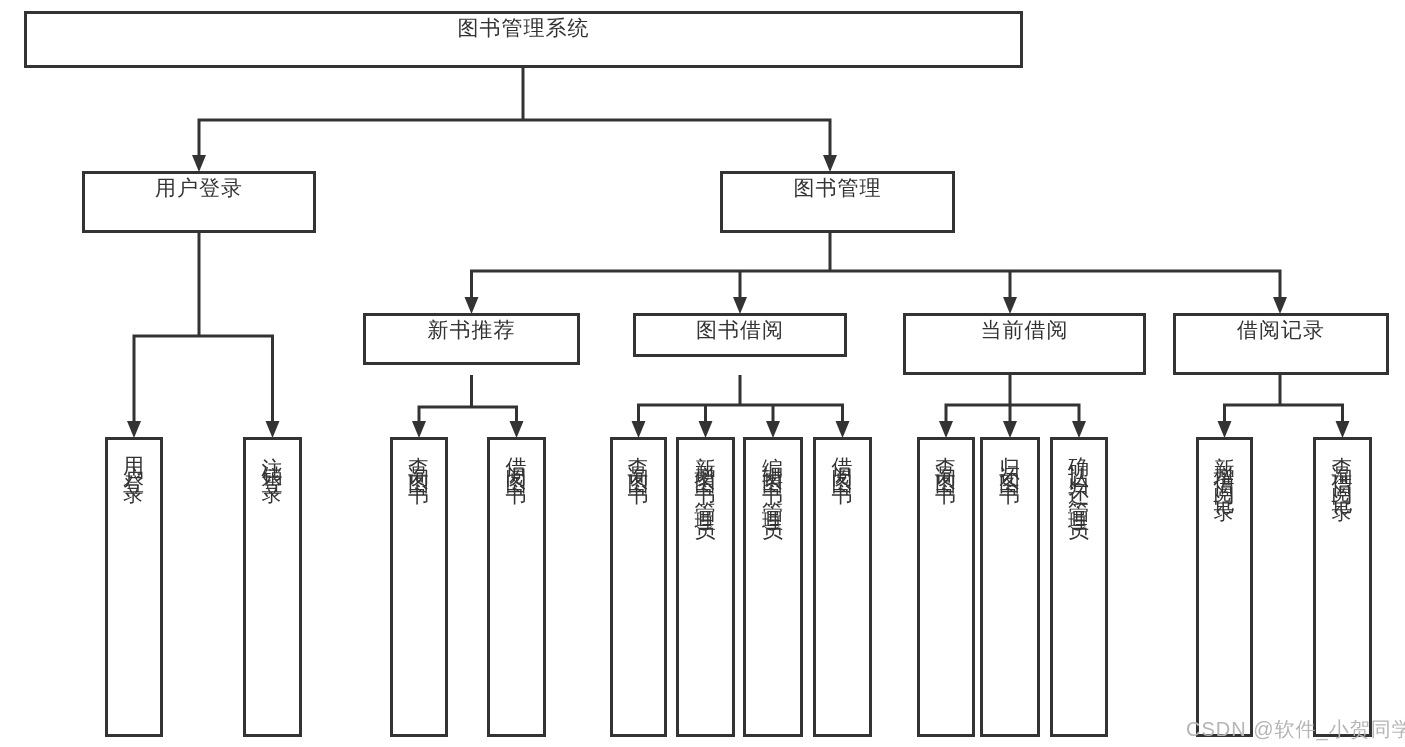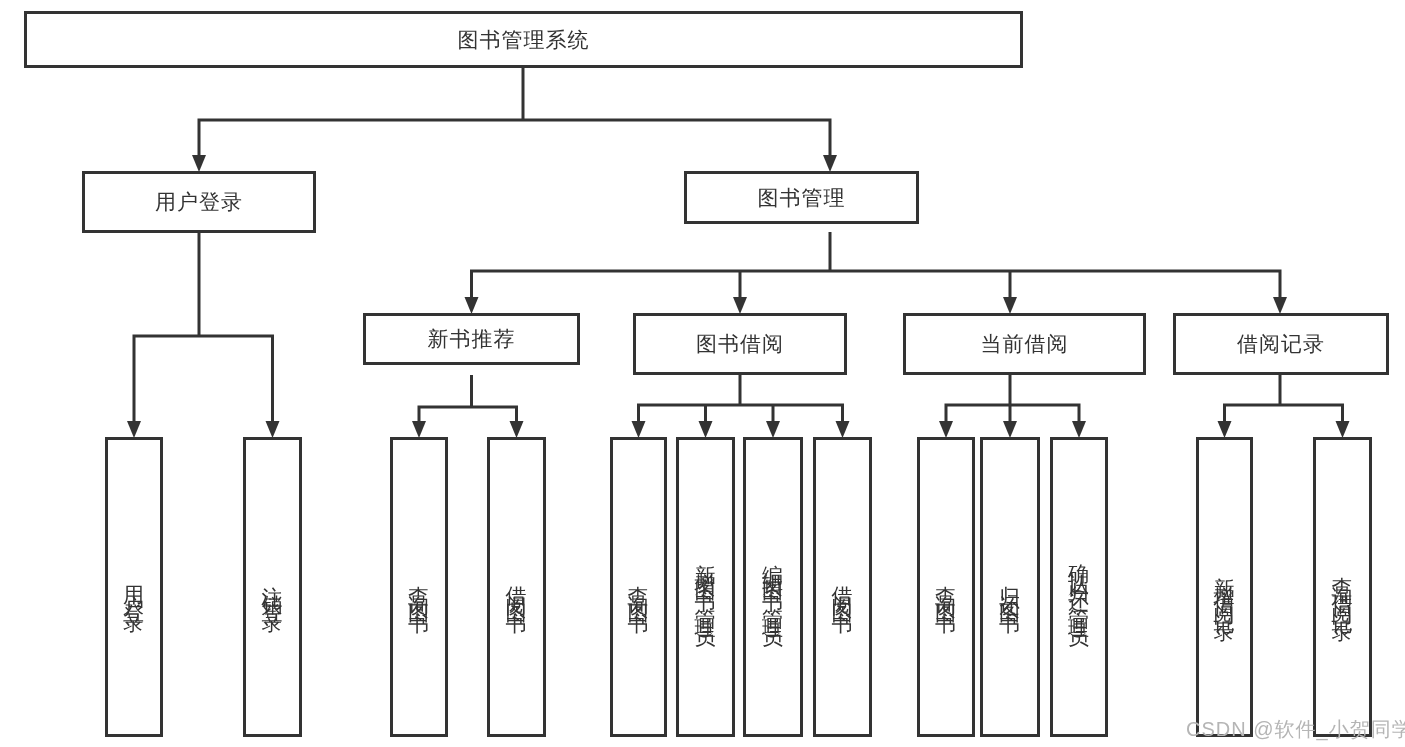--- a/index.html
+++ b/index.html
@@ -8,21 +8,21 @@
     background:var(--background,#fff);
     font-family:"Liberation Sans","DejaVu Sans",sans-serif;
   }
   .lines{position:absolute;left:0;top:0;z-index:0;}
   .lines path.l{fill:none;stroke:var(--line,#333);stroke-width:3;}
   .lines path.a{fill:var(--line,#333);stroke:none;}
   .box{
     position:absolute;box-sizing:border-box;z-index:1;
     background:var(--box-fill,#fff);
     border:3px solid var(--box-border,#333);
-    display:flex;align-items:center;justify-content:center;
+    display:flex;justify-content:center;
     color:var(--text,#333);
   }
   .box .label{font-size:21px;letter-spacing:1px;white-space:nowrap;}
   .box.v .label{
     writing-mode:vertical-rl;text-orientation:mixed;
     font-size:21px;letter-spacing:9px;line-height:1;
   }
   .watermark{
     position:absolute;z-index:5;left:1186px;top:716px;
     font-size:20px;letter-spacing:1px;white-space:nowrap;
@@ -96,28 +96,28 @@
     </g>
   </svg>
 
   <div class="box h" style="left:24px;top:11px;width:999px;height:57px">
     <span class="label">图书管理系统</span>
   </div>
 
   <div class="box h" style="left:82px;top:171px;width:234px;height:62px">
     <span class="label">用户登录</span>
   </div>
-  <div class="box h" style="left:684px;top:171px;width:235px;height:53px">
+  <div class="box h" style="left:720px;top:171px;width:235px;height:62px">
     <span class="label">图书管理</span>
   </div>
 
   <div class="box h" style="left:363px;top:313px;width:217px;height:52px">
     <span class="label">新书推荐</span>
   </div>
-  <div class="box h" style="left:633px;top:313px;width:214px;height:62px">
+  <div class="box h" style="left:633px;top:313px;width:214px;height:44px">
     <span class="label">图书借阅</span>
   </div>
   <div class="box h" style="left:903px;top:313px;width:243px;height:62px">
     <span class="label">当前借阅</span>
   </div>
   <div class="box h" style="left:1173px;top:313px;width:216px;height:62px">
     <span class="label">借阅记录</span>
   </div>
 
   <div class="box v" style="left:105px;top:437px;width:58px;height:300px">

